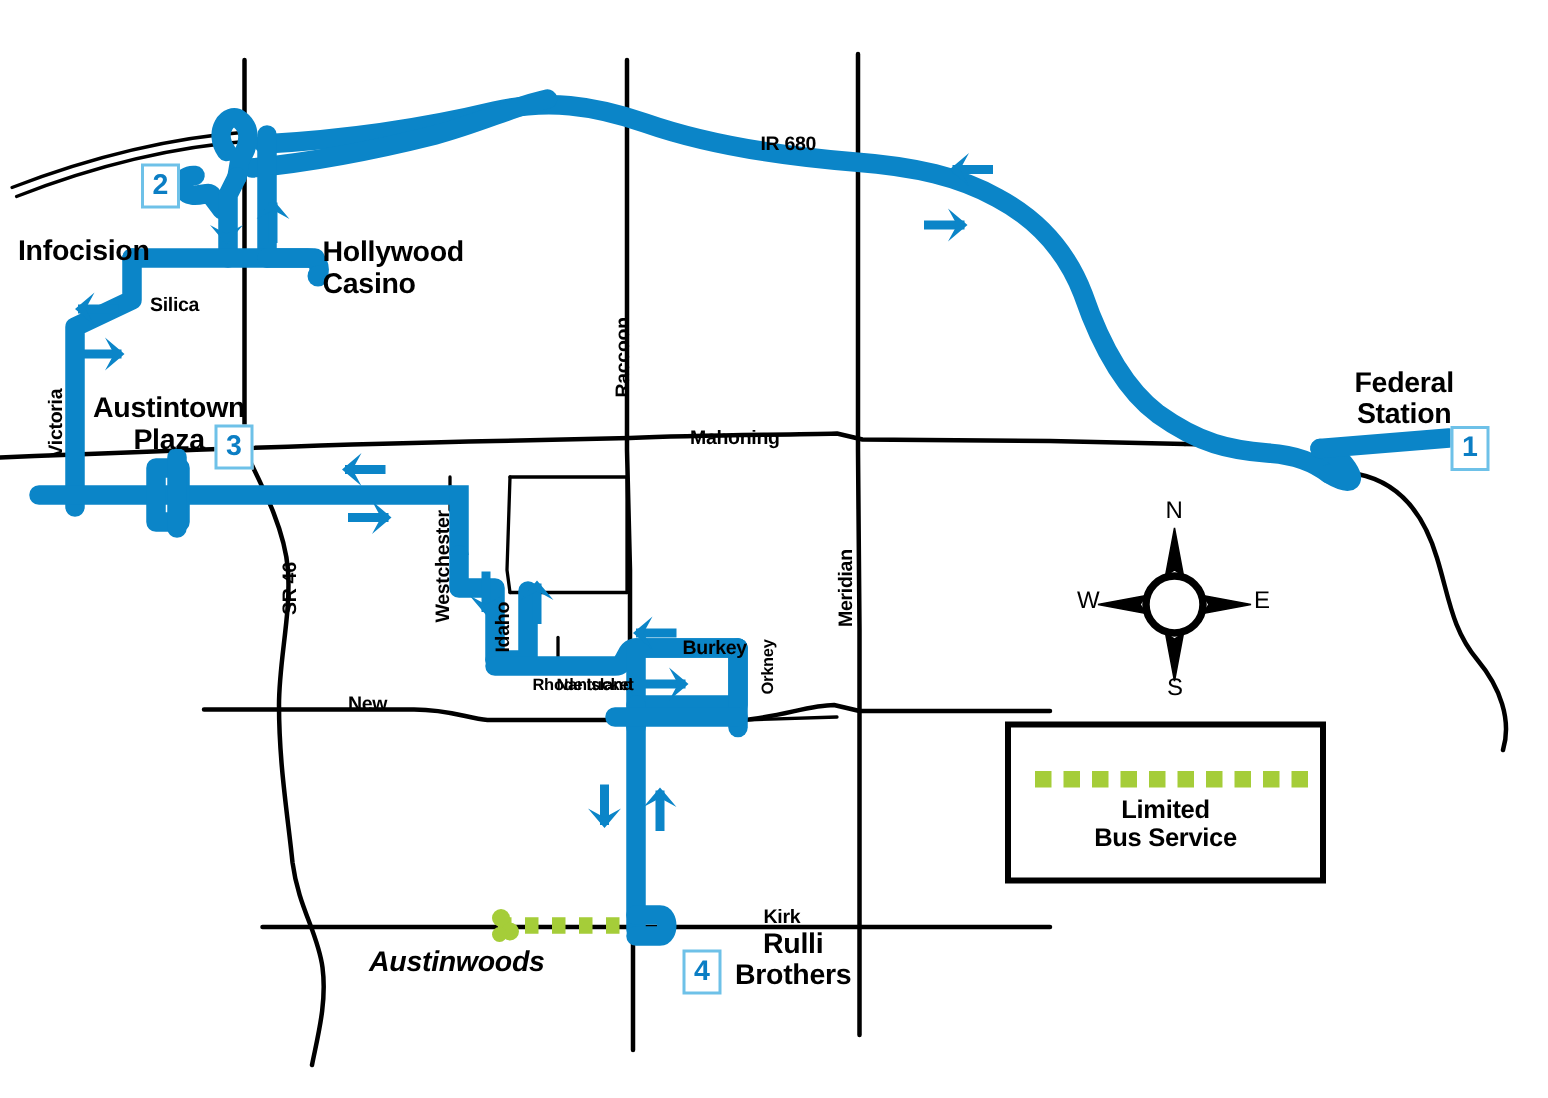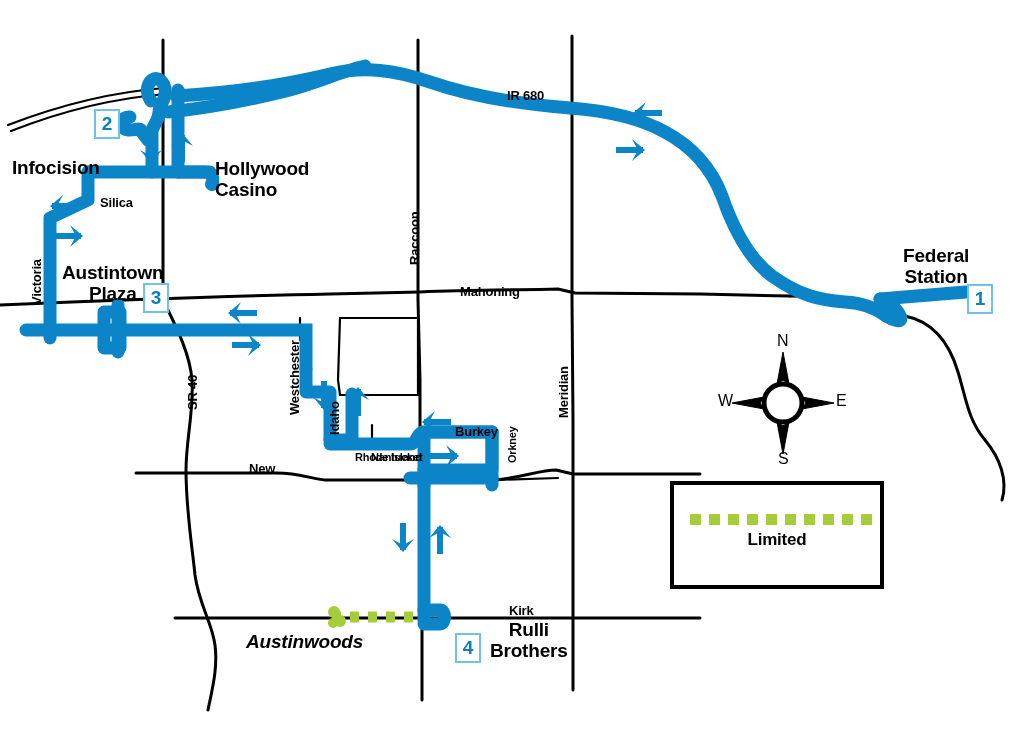--- a/index.html
+++ b/index.html
@@ -279,21 +279,21 @@
       <div class="lbl street vert" style="left: 186px; top: 410px;">SR 46</div>
       <div class="lbl street vert" style="left: 408px; top: 265px;">Raccoon</div>
       <div class="lbl street" style="left: 460px; top: 285px;">Mahoning</div>
       <div class="lbl street vert" style="left: 557px; top: 418px;">Meridian</div>
       <div class="lbl street vert" style="left: 288px; top: 415px;">Westchester</div>
       <div class="lbl street vert" style="left: 328px; top: 435px;">Idaho</div>
       <div class="lbl small vert" style="left: 506px; top: 463px;">Orkney</div>
       <div class="lbl street" style="left: 455px; top: 425px;">Burkey</div>
       <div class="lbl small" style="left: 307px; top: 451px; margin-left: 48px;">Rhode Island</div>
       <div class="lbl small" style="left: 371px; top: 451px;">Nantucket</div>
-      <div class="lbl street" style="left: 232px; top: 462px; margin-left: 17px;">New</div>
+      <div class="lbl street" style="left: 232px; top: 462px;">New</div>
       <div class="lbl street" style="left: 509px; top: 604px;">Kirk</div>
     </div>
   <div id="stopbox-layer">
       <div class="stopbox" style="left: 967px; top: 284px;">1</div>
       <div class="stopbox" style="left: 94px; top: 109px;">2</div>
       <div class="stopbox" style="left: 143px; top: 283px;">3</div>
       <div class="stopbox" style="left: 455px; top: 633px;">4</div>
     </div>
 
   <div class="lbl compass" id="compass-n" style="left:777px;top:332px;">N</div>
@@ -309,15 +309,16 @@
       <i style="background: rgb(165, 205, 57);"></i>
       <i style="background: rgb(165, 205, 57);"></i>
       <i style="background: rgb(165, 205, 57);"></i>
       <i style="background: rgb(165, 205, 57);"></i>
       <i style="background: rgb(165, 205, 57);"></i>
       <i style="background: rgb(165, 205, 57);"></i>
       <i style="background: rgb(165, 205, 57);"></i>
     </div>
   <div id="legend-text">
     <div class="lbl legend ctr" style="position:static;">Limited</div>
+    <div class="lbl legend ctr" style="position:static;">Bus Service</div>
   </div>
 
 </div>
 
 </body></html>

